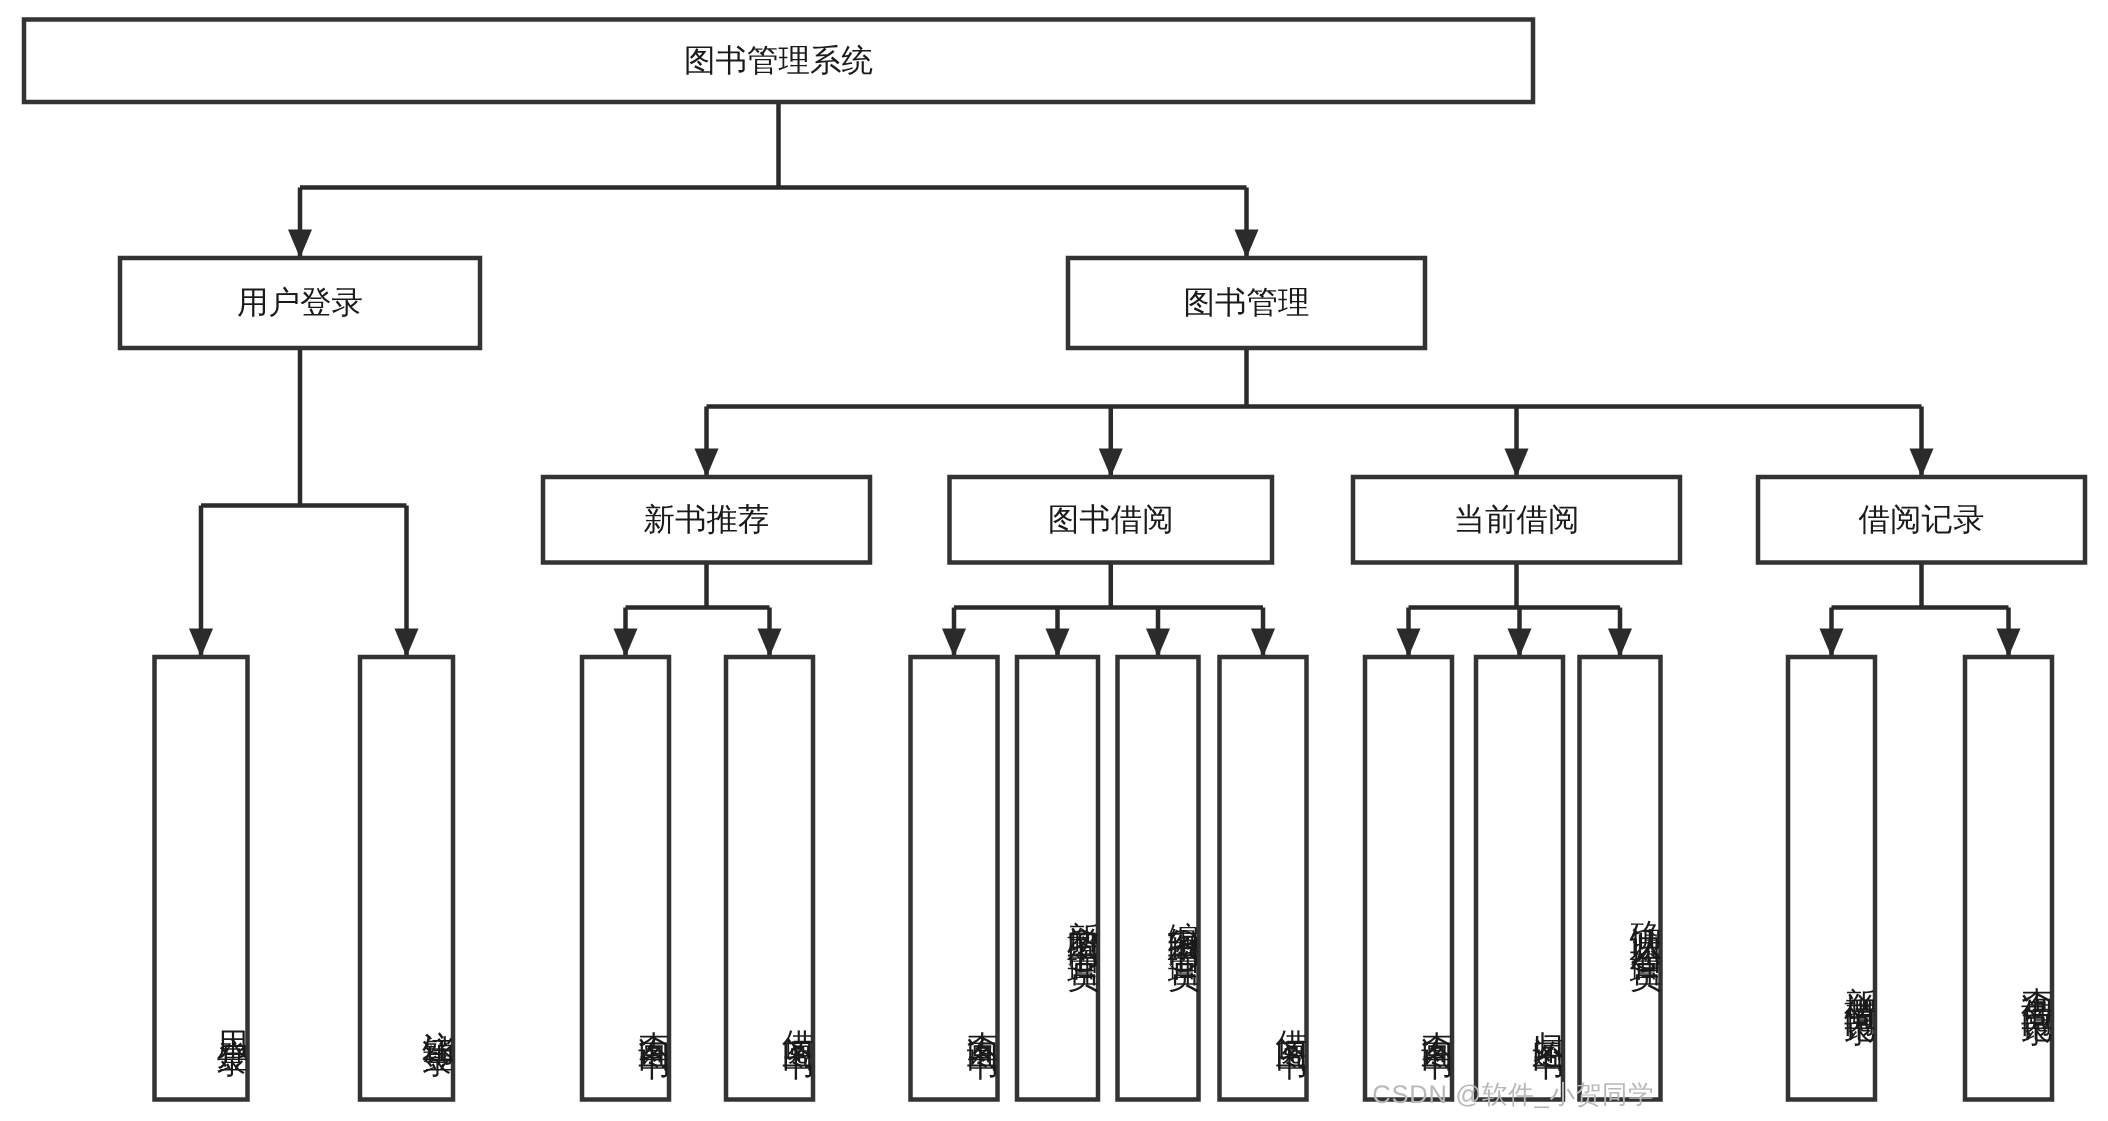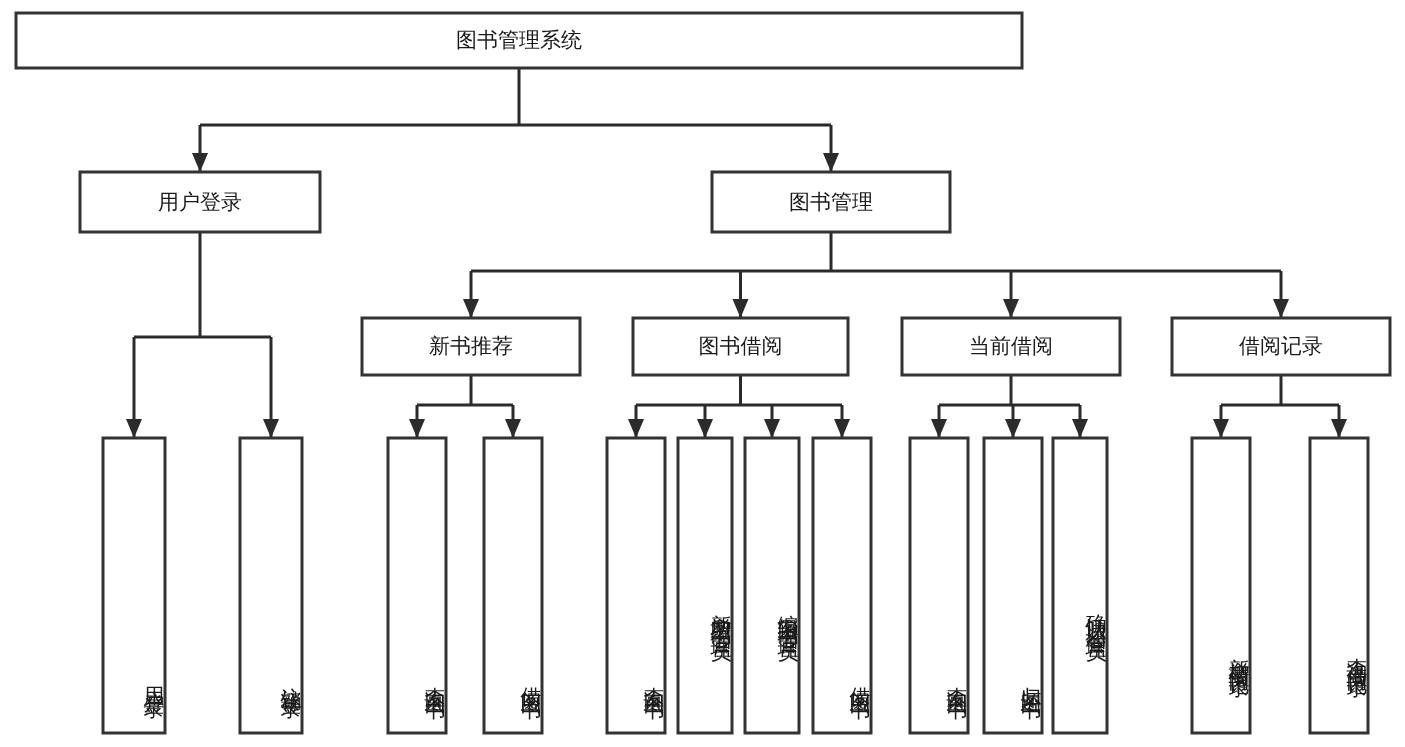--- a/index.html
+++ b/index.html
@@ -209,13 +209,14 @@
         <g>
           <rect x="1192" y="438" width="58" height="295" class="node-box"></rect>
           <foreignObject x="1192" y="446" width="58" height="281"><div xmlns="http://www.w3.org/1999/xhtml" class="leaf-label-fo" style="padding-top: 66px;">新增借阅记录</div></foreignObject>
         </g>
         <g>
           <rect x="1310" y="438" width="58" height="295" class="node-box"></rect>
           <foreignObject x="1310" y="446" width="58" height="281"><div xmlns="http://www.w3.org/1999/xhtml" class="leaf-label-fo" style="padding-top: 66px;">查询借阅记录</div></foreignObject>
         </g>
       </g>
   </svg>
+  <div class="watermark">CSDN @软件_小贺同学</div>
 </div>
 
 </body></html>

